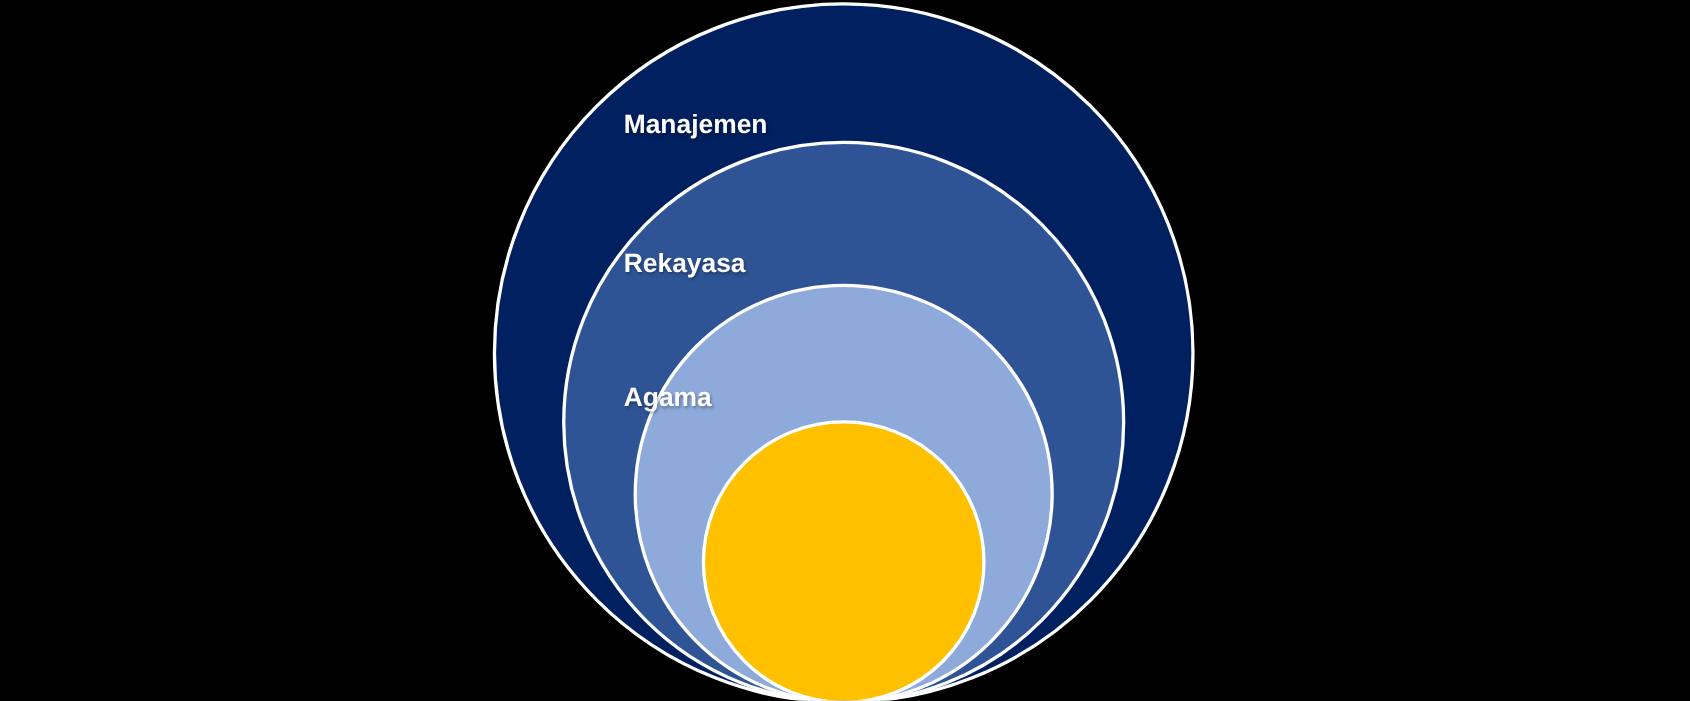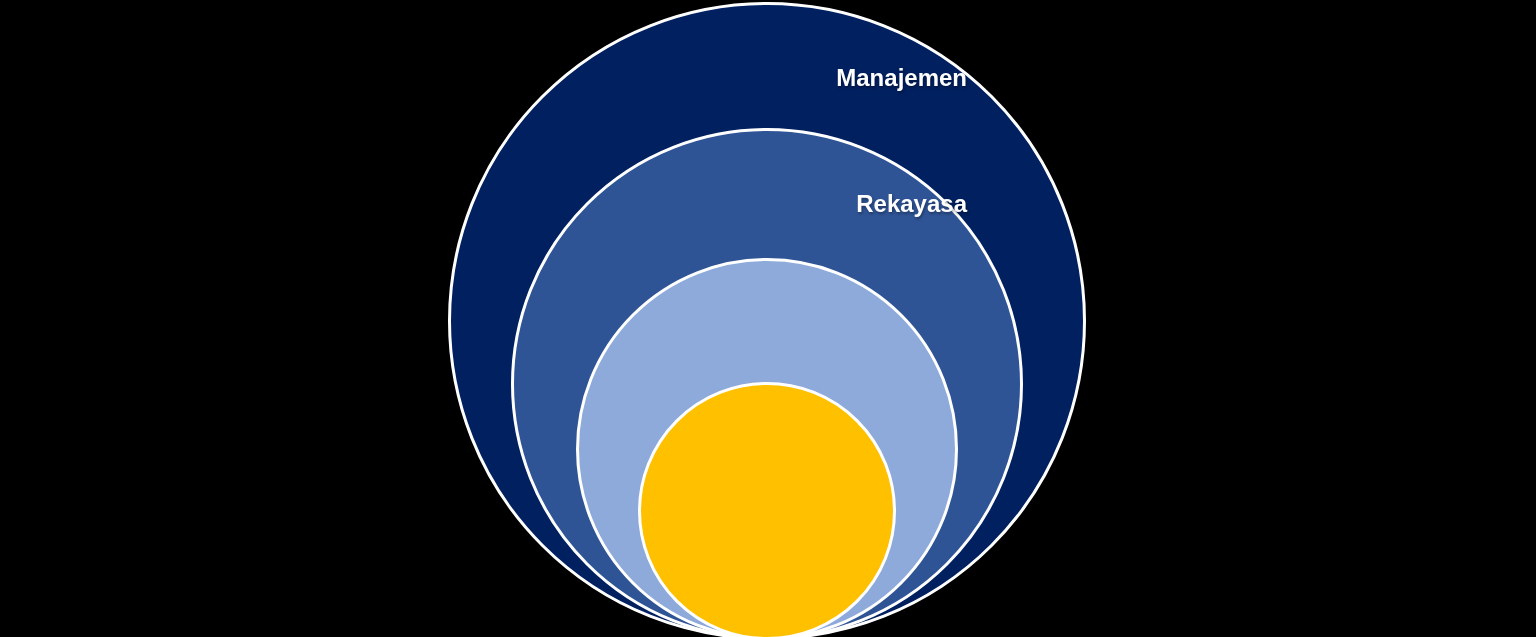--- a/index.html
+++ b/index.html
@@ -27,27 +27,28 @@
   
   .circle.ring-0 { left: 448px; top:   2px; width: 638px; height: 638px; }
   .circle.ring-1 { left: 511px; top: 128px; width: 512px; height: 512px; }
   .circle.ring-2 { left: 576px; top: 258px; width: 382px; height: 382px; }
   .circle.ring-3 { left: 638px; top: 382px; width: 258px; height: 258px; }
 
   .ring-label {
     position: absolute;
     left: 567px;
     width: 400px;
-    text-align: right;
+    text-align: left;
     color: #FFFFFF;
     font-weight: bold;
     font-size: 24px;
     line-height: 28px;
     text-shadow: 1px 2px 3px rgba(0,0,0,0.35);
     white-space: nowrap;
+    margin-top: 36px;
   }
   .ring-label.label-0 { top: 64px;  }
   .ring-label.label-1 { top: 190px; }
   .ring-label.label-2 { top: 312px; }
   .ring-label.label-3 {
     top: 462px;
     left: 672px;
     width: 190px;
     font-size: 29px;
     line-height: 44px;
@@ -65,15 +66,16 @@
   <div class="circle ring-1" style="background: rgb(47, 84, 150);"></div>
 
   <div class="circle ring-2" style="background: rgb(142, 170, 219);"></div>
 
   <div class="circle ring-3" style="background: rgb(255, 192, 0);"></div>
 
   <div class="ring-label label-0">Manajemen</div>
 
   <div class="ring-label label-1">Rekayasa</div>
 
+  <div class="ring-label label-2">Agama</div>
 
 
 </div>
 
 </body></html>

